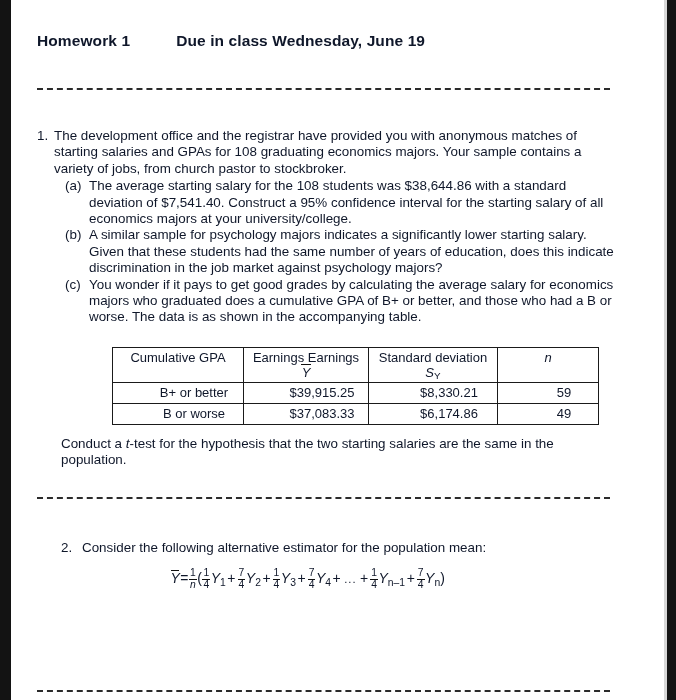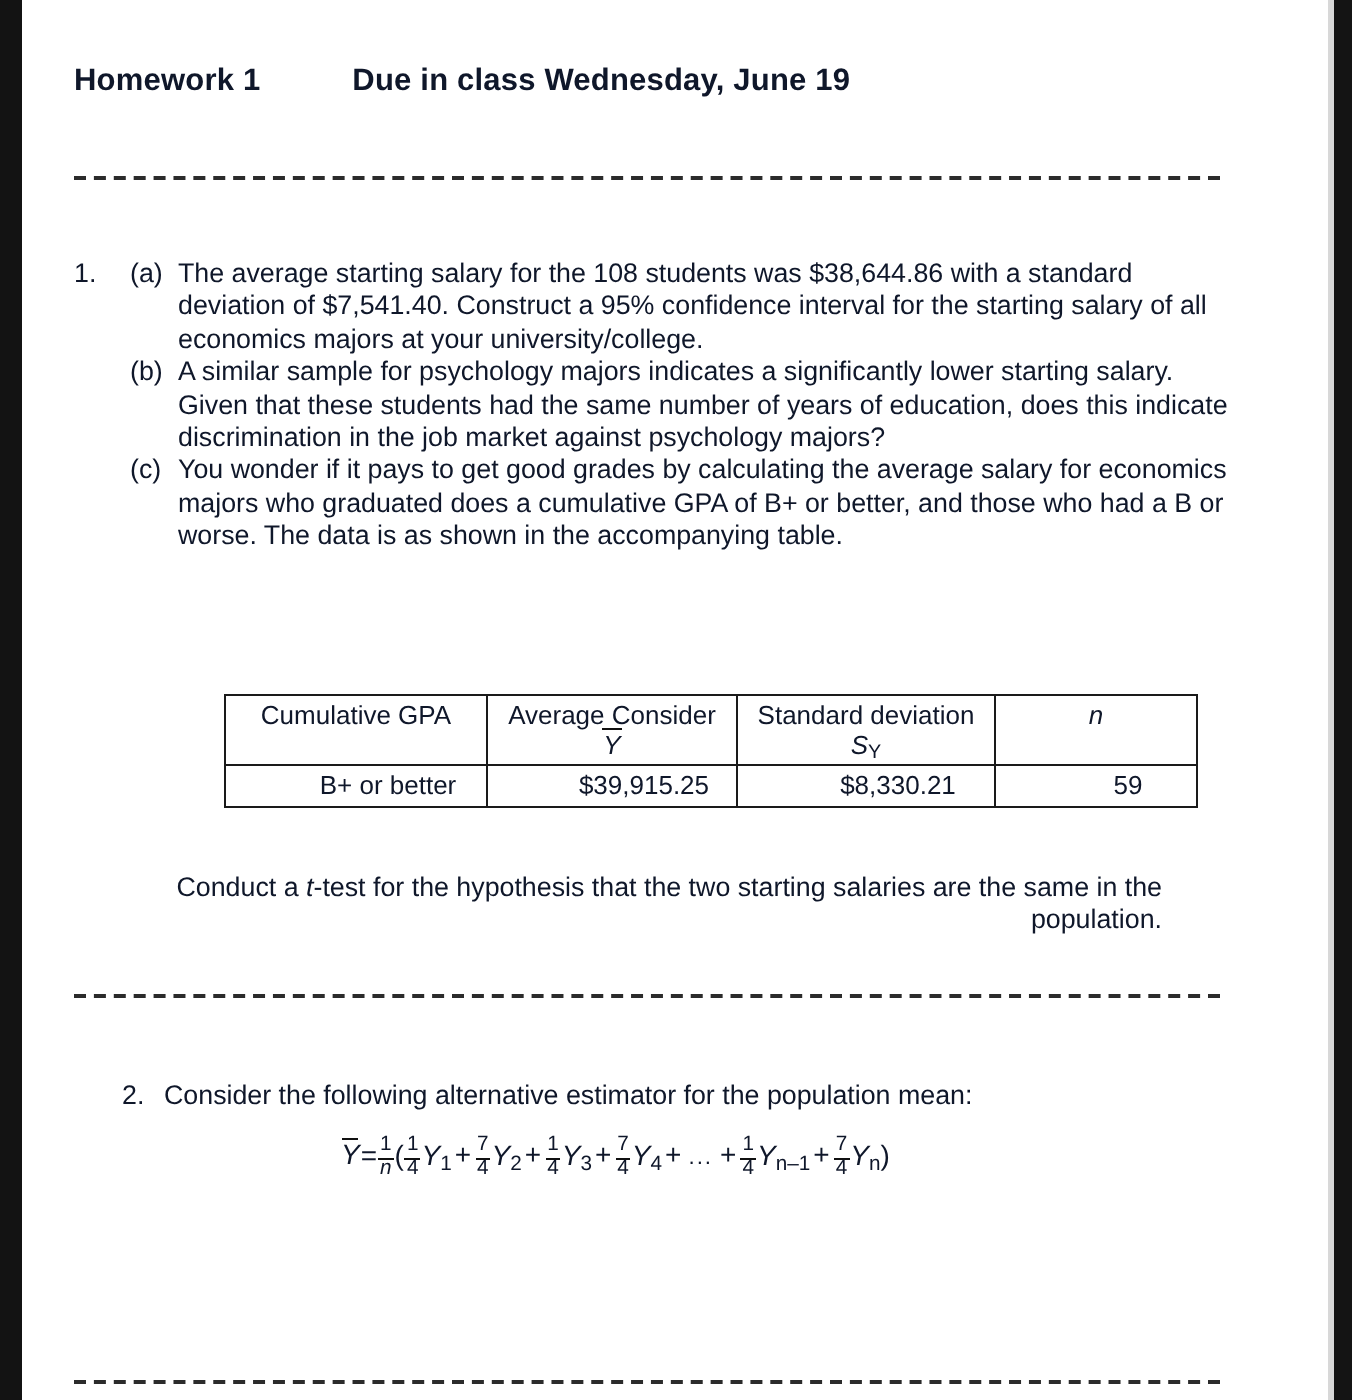--- a/index.html
+++ b/index.html
@@ -211,20 +211,21 @@
 
   <div class="hdr">
     <span class="hdr-title">Homework 1</span><span>Due in class Wednesday, June 19</span>
   </div>
 
   <div class="dash-rule dash-1"></div>
 
   <div class="q q1">
     <div class="item">
       <span class="marker">1.</span>
+      <span>The development office and the registrar have provided you with anonymous matches of starting salaries and GPAs for 108 graduating economics majors. Your sample contains a variety of jobs, from church pastor to stockbroker.</span>
 
       <div class="sublist">
 
         <div class="subitem">
           <span class="marker">(a)</span>
           <span>The average starting salary for the 108 students was $38,644.86 with a standard deviation of $7,541.40. Construct a 95% confidence interval for the starting salary of all economics majors at your university/college.</span>
         </div>
 
         <div class="subitem">
           <span class="marker">(b)</span>
@@ -242,45 +243,51 @@
 
   <div class="tbl-wrap">
     <table class="data">
       <thead>
         <tr>
           <th class="c-gpa">
             <span>Cumulative GPA</span>
             <span class="th-sym">&nbsp;</span>
           </th>
           <th class="c-avg">
-            <span>Average Consider</span>
+            <span>Earnings Earnings</span>
             <span class="th-sym"><span class="ybar">Y</span></span>
           </th>
           <th class="c-sd">
             <span>Standard deviation</span>
             <span class="th-sym"><i>S</i><span class="sub">Y</span></span>
           </th>
           <th class="c-n">
             <span></span>
             <span class="th-sym"><i>n</i></span>
           </th>
         </tr>
       </thead>
       <tbody>
         <tr>
           <td>B+ or better</td>
           <td>$39,915.25</td>
           <td>$8,330.21</td>
           <td>59</td>
         </tr>
+        <tr>
+          <td>B or worse</td>
+          <td>$37,083.33</td>
+          <td>$6,174.86</td>
+          <td>49</td>
+        </tr>
       </tbody>
     </table>
   </div>
 
-  <div class="q" style="left:61px; top:436px; width:520px;text-align:right;">
+  <div class="q" style="left:61px; top:436px; width:520px;">
     <span>Conduct a </span><i>t</i><span>-test for the hypothesis that the two starting salaries are the same in the population.</span>
   </div>
 
   <div class="dash-rule dash-2"></div>
 
   <div class="q q2">
     <div class="item" style="padding-left:21px;">
       <span class="marker">2.</span>
       <span>Consider the following alternative estimator for the population mean:</span>
 

